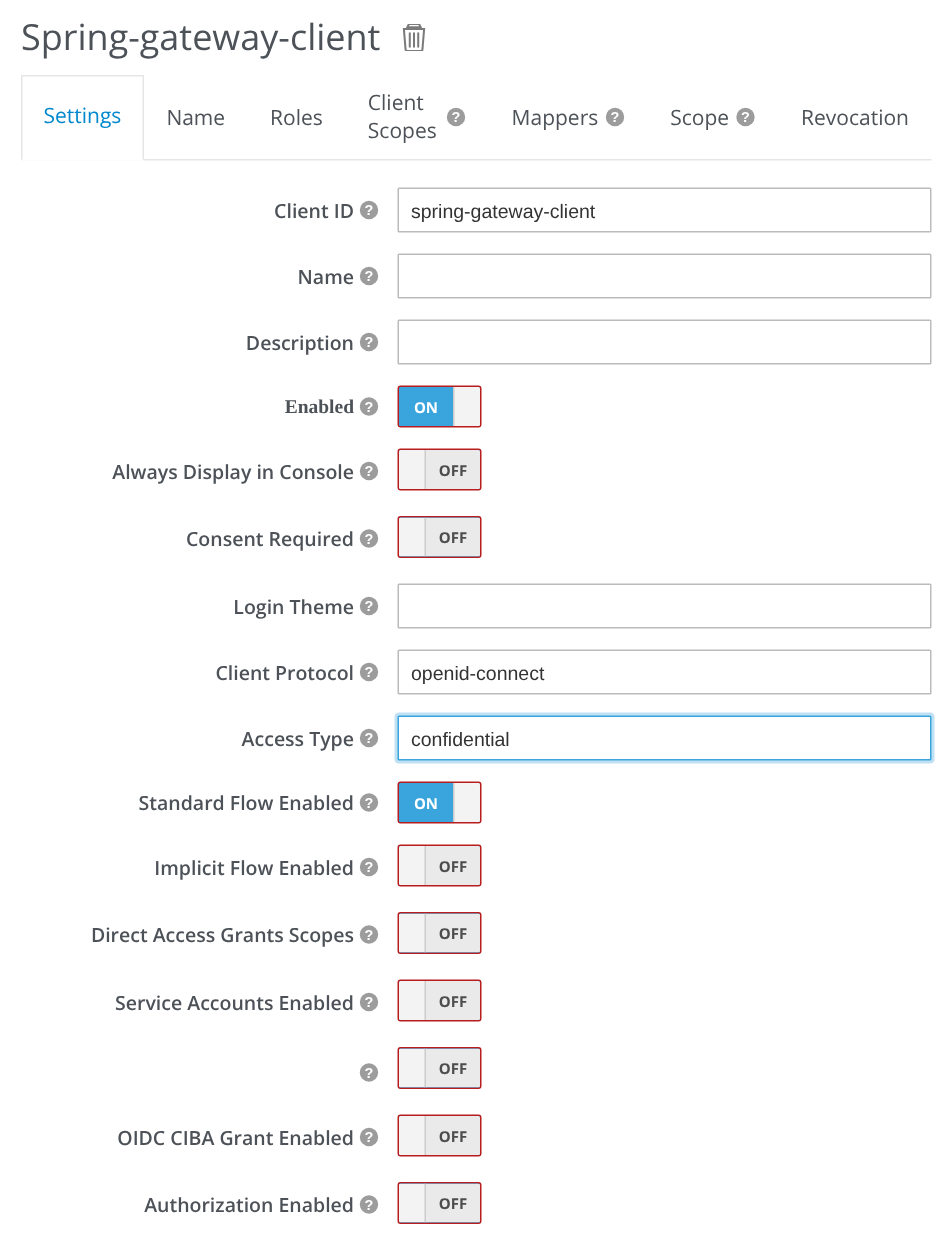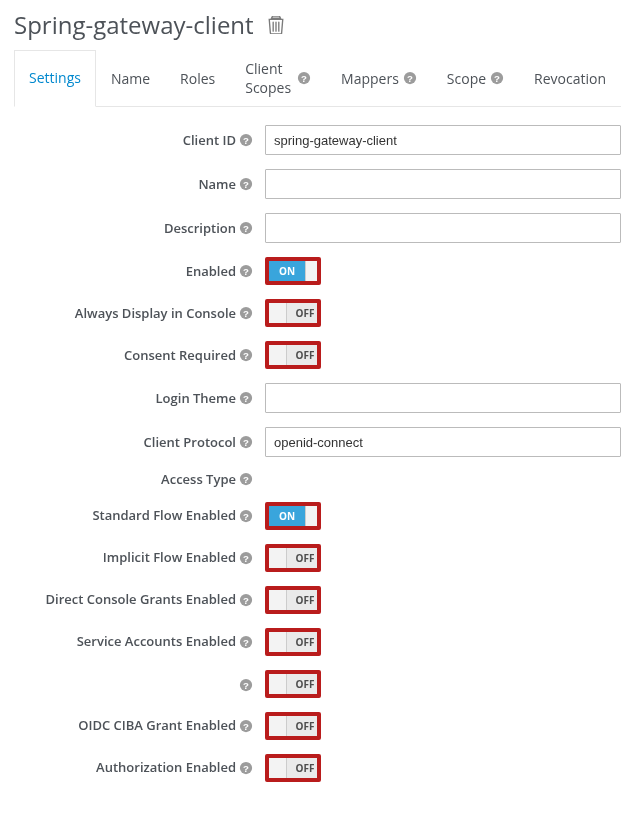--- a/index.html
+++ b/index.html
@@ -107,21 +107,21 @@
     border-color: #39a5dc;
     box-shadow: 0 0 0 2px rgba(0,136,206,0.25);
     outline: none;
   }
 
   
   .toggle {
     display: inline-flex;
     width: 56px;
     height: 28px;
-    border: 4px solid #b91c1c;
+    border: 1px solid #b91c1c;
     border-radius: 2px;
     overflow: hidden;
     font-weight: 700;
     font-size: 10px;
     cursor: pointer;
     user-select: none;
   }
   .toggle .seg {
     flex: 1;
     display: flex;
@@ -242,21 +242,21 @@
           <svg viewBox="0 0 16 16">
             <circle cx="8" cy="8" r="7" fill="#9c9c9c"></circle>
             <text x="8" y="12" text-anchor="middle" font-size="11" font-weight="700" fill="#fff" font-family="Arial">?</text>
           </svg>
         </span>
       </div>
       <div class="form-control-wrap"><input type="text" class="form-input" style=""></div>
     </div>
     <div class="form-row">
       <div class="form-label">
-        <span style="text-align: right;"><span>Enabled</span></span>
+        <span style="text-align: right; font-family: Liberation Serif, serif;"><span>Enabled</span></span>
         <span class="help-icon">
           <svg viewBox="0 0 16 16">
             <circle cx="8" cy="8" r="7" fill="#9c9c9c"></circle>
             <text x="8" y="12" text-anchor="middle" font-size="11" font-weight="700" fill="#fff" font-family="Arial">?</text>
           </svg>
         </span>
       </div>
       <div class="form-control-wrap"><div class="toggle on">
           <div class="seg seg-label">ON</div>
           <div class="seg seg-knob"></div>
@@ -319,20 +319,21 @@
     <div class="form-row">
       <div class="form-label">
         <span style="text-align: right;"><span>Access Type</span></span>
         <span class="help-icon">
           <svg viewBox="0 0 16 16">
             <circle cx="8" cy="8" r="7" fill="#9c9c9c"></circle>
             <text x="8" y="12" text-anchor="middle" font-size="11" font-weight="700" fill="#fff" font-family="Arial">?</text>
           </svg>
         </span>
       </div>
+      <div class="form-control-wrap"><input type="text" class="form-input focused" value="confidential" style=""></div>
     </div>
     <div class="form-row">
       <div class="form-label">
         <span style="text-align: right;"><span>Standard Flow Enabled</span></span>
         <span class="help-icon">
           <svg viewBox="0 0 16 16">
             <circle cx="8" cy="8" r="7" fill="#9c9c9c"></circle>
             <text x="8" y="12" text-anchor="middle" font-size="11" font-weight="700" fill="#fff" font-family="Arial">?</text>
           </svg>
         </span>
@@ -352,21 +353,21 @@
           </svg>
         </span>
       </div>
       <div class="form-control-wrap"><div class="toggle off">
           <div class="seg seg-knob"></div>
           <div class="seg seg-label">OFF</div>
         </div></div>
     </div>
     <div class="form-row">
       <div class="form-label">
-        <span style="text-align: right;"><span>Direct Console Grants Enabled</span></span>
+        <span style="text-align: right;"><span>Direct Access Grants Scopes</span></span>
         <span class="help-icon">
           <svg viewBox="0 0 16 16">
             <circle cx="8" cy="8" r="7" fill="#9c9c9c"></circle>
             <text x="8" y="12" text-anchor="middle" font-size="11" font-weight="700" fill="#fff" font-family="Arial">?</text>
           </svg>
         </span>
       </div>
       <div class="form-control-wrap"><div class="toggle off">
           <div class="seg seg-knob"></div>
           <div class="seg seg-label">OFF</div>

